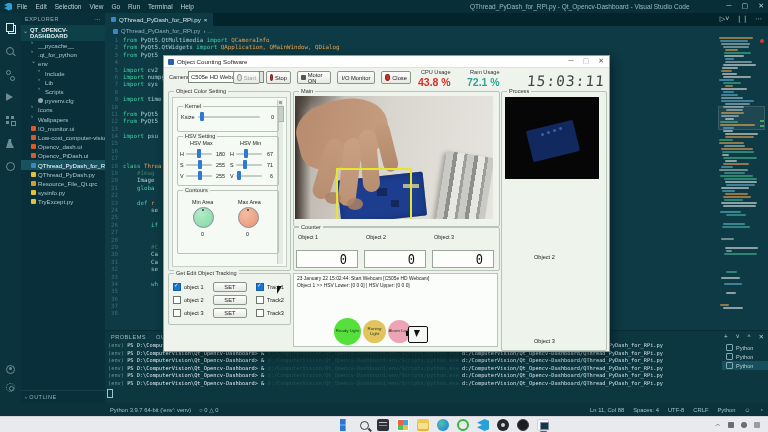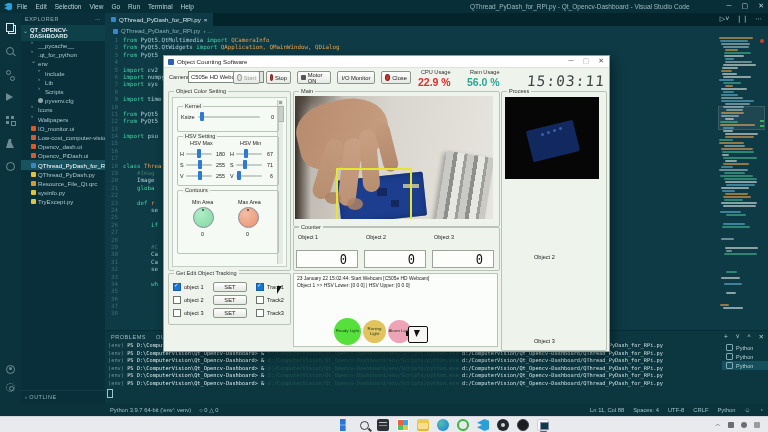--- a/index.html
+++ b/index.html
@@ -680,23 +680,23 @@
       </div>
     <div class="dbtn" style="left:173px;top:15px;width:38px">
         <span>I/O Monitor</span>
       </div>
     <div class="dbtn" style="left:217px;top:15px;width:30px">
         <span class="reddot"></span>
         <span>Close</span>
       </div>
 
     <span class="statlbl" style="left:257px;top:13px">CPU Usage</span>
-    <span class="statval" style="left:254px;top:20px;color:#d92f27">22.9 %</span>
+    <span class="statval" style="left:254px;top:20px;color:#d92f27">43.8 %</span>
     <span class="statlbl" style="left:306px;top:13px">Ram Usage</span>
-    <span class="statval" style="left:303px;top:20px;color:#2fa396">56.0 %</span>
+    <span class="statval" style="left:303px;top:20px;color:#2fa396">72.1 %</span>
     <div id="dlg-clock">15:03:11</div>
 
     <div class="grp" style="left:4px;top:35px;width:121px;height:178px">
       <label>Object Color Setting</label>
       <div style="position:absolute;left:3px;top:5px;right:3px;bottom:3px;background:#f6faf4;border:1px solid #c3cec5;">
         <div class="scrollcol"></div>
 
         <div class="grp" style="left:4px;top:8px;width:100px;height:24px">
           <label>Kernel</label>
           <span style="position:absolute;left:3px;top:7px;font-size:5.6px">Ksize</span>

